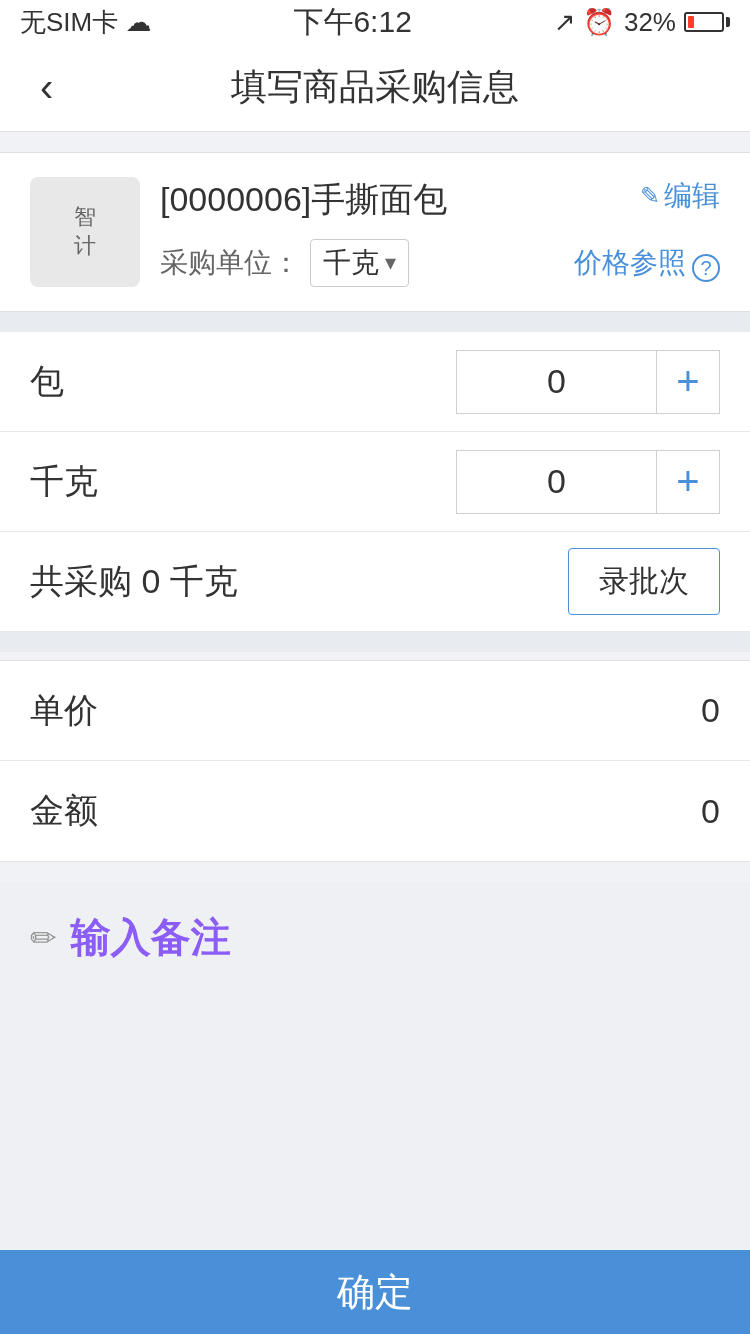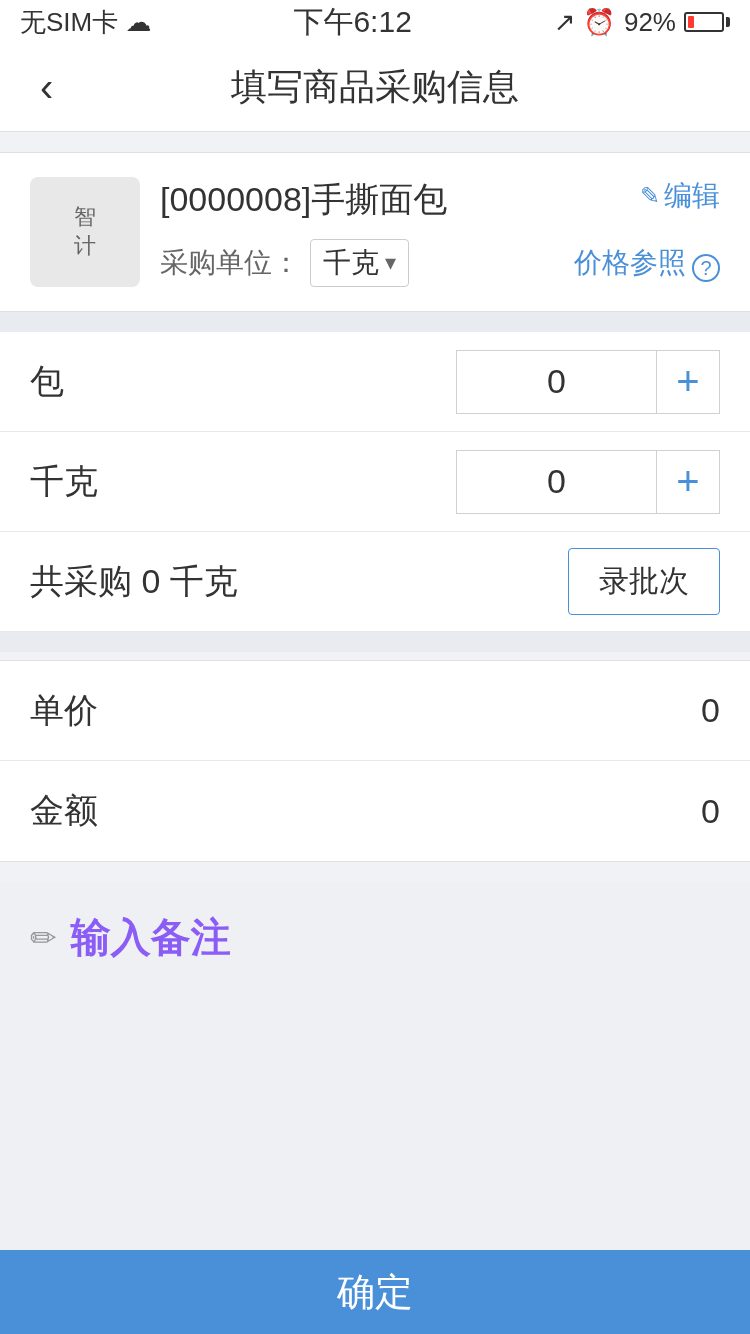--- a/index.html
+++ b/index.html
@@ -337,21 +337,21 @@
 <body>
 
 <div class="status-bar">
   <div class="status-left">
     <span>无SIM卡 ☁</span>
   </div>
   <div class="status-center">下午6:12</div>
   <div class="status-right">
     <span>↗</span>
     <span>⏰</span>
-    <span>92%</span>
+    <span>32%</span>
     <div class="battery-icon">
       <div class="battery-body">
         <div class="battery-fill"></div>
       </div>
       <div class="battery-tip"></div>
     </div>
   </div>
 </div>
 
 <div class="nav-bar">
@@ -361,21 +361,21 @@
 
 <div class="product-card">
   <div class="product-thumb">
     <div class="product-thumb-logo">
       <div>智</div>
       <div>计</div>
     </div>
   </div>
   <div class="product-info">
     <div class="product-name-row">
-      <div class="product-name">[0000008]手撕面包</div>
+      <div class="product-name">[0000006]手撕面包</div>
       <div class="edit-link">
         <span class="edit-icon">✎</span>
         <span>编辑</span>
       </div>
     </div>
     <div class="product-unit-row">
       <div style="display:flex;align-items:center;">
         <span class="unit-label">采购单位：</span>
         <div class="unit-select">
           <span>千克</span>

